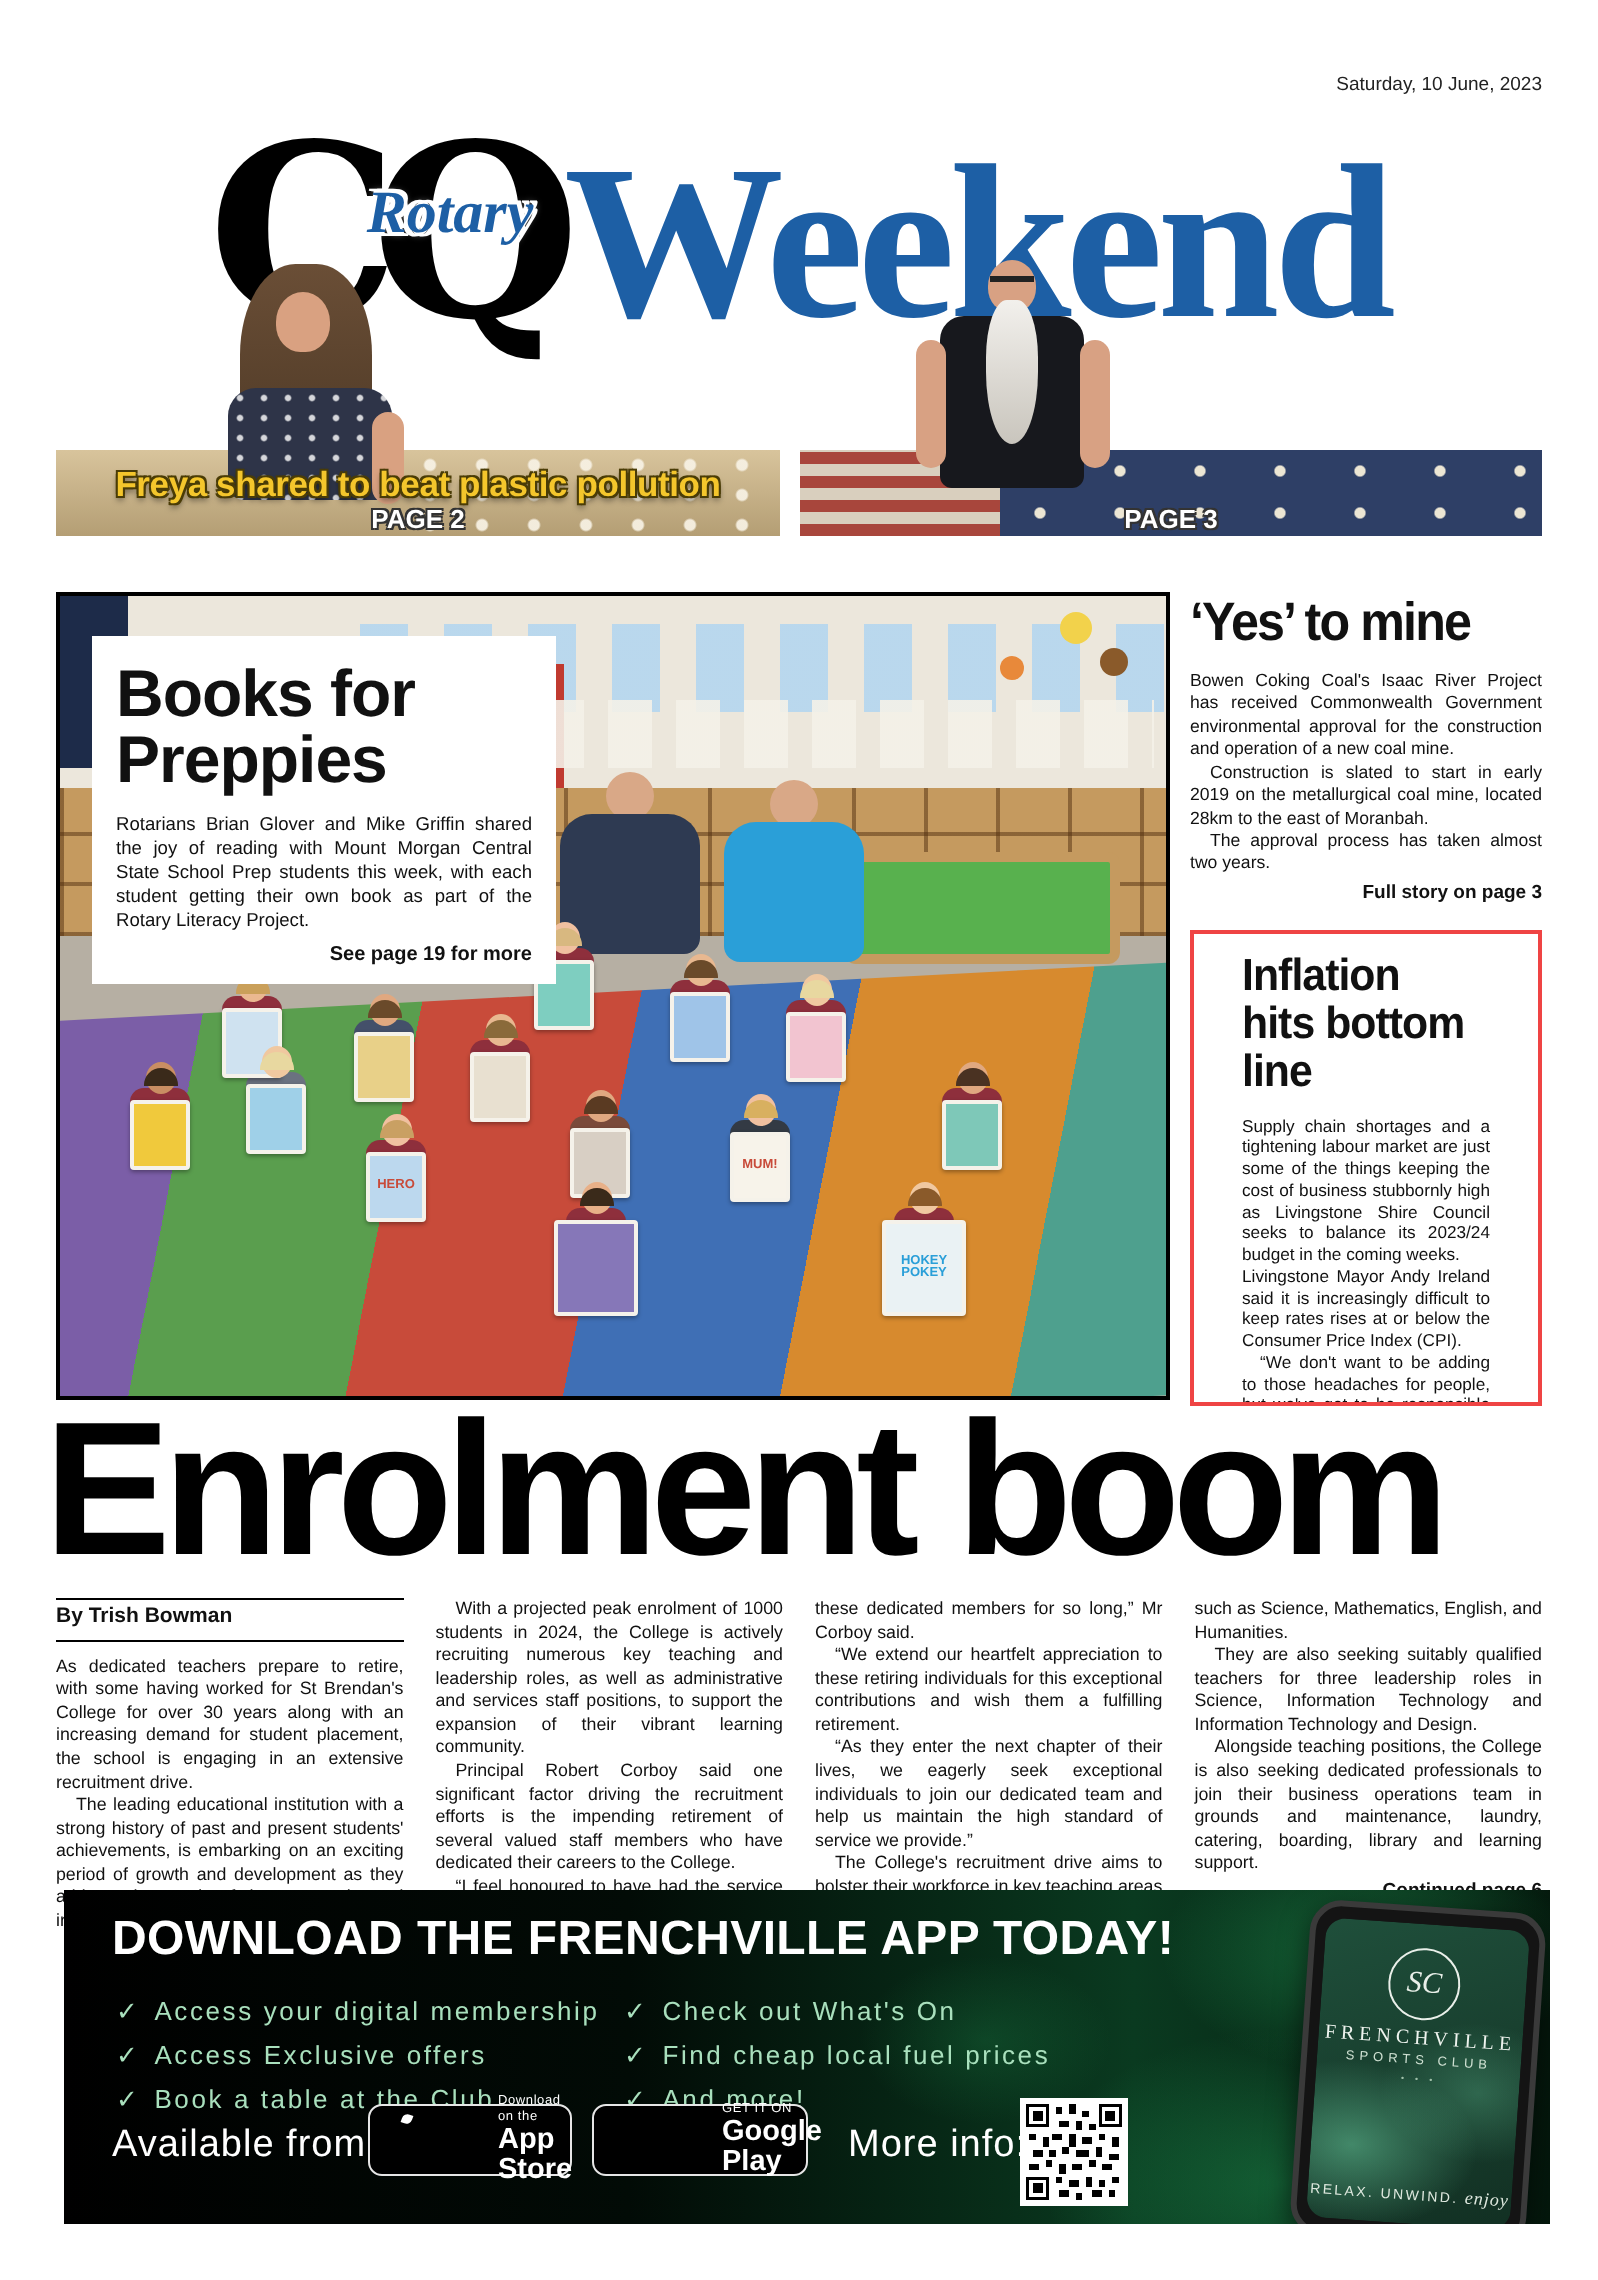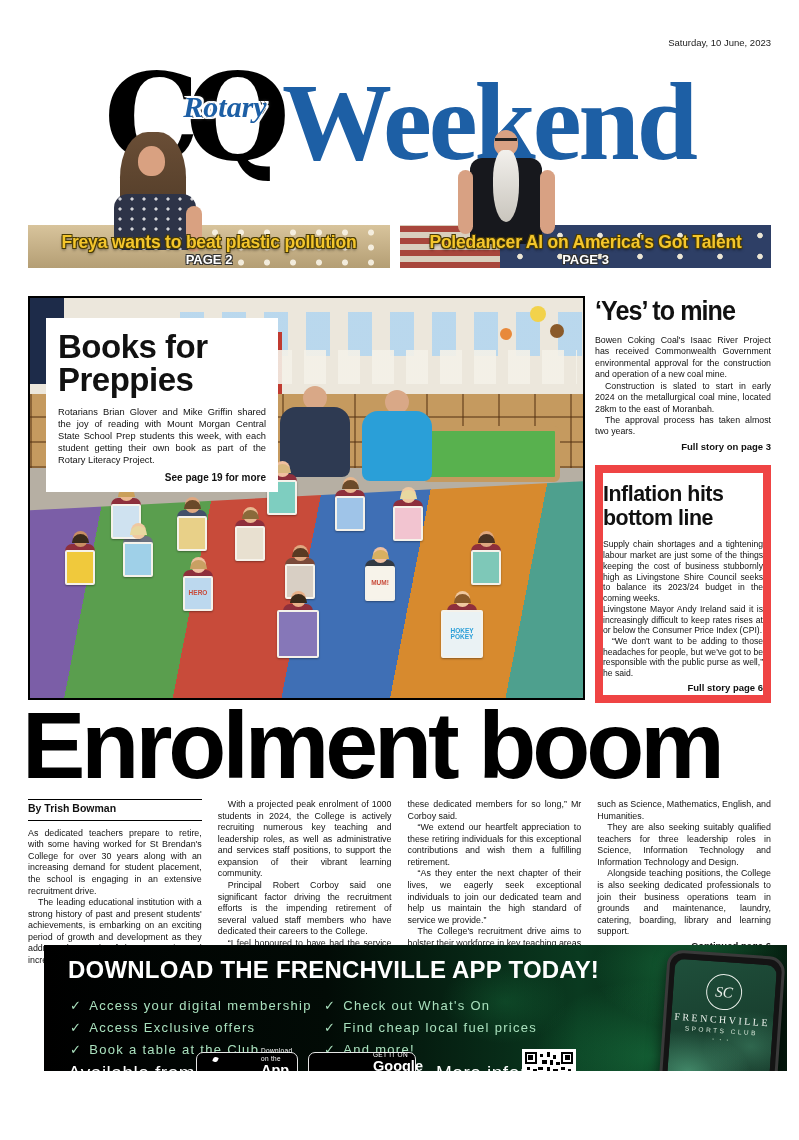--- a/index.html
+++ b/index.html
@@ -89,38 +89,38 @@
   .ob-title{font-size:33px;font-weight:bold;letter-spacing:-0.5px;line-height:1.0;margin:0 0 10px;}
   .ob-body{font-size:9.3px;line-height:1.3;text-align:justify;margin:0;}
   .ob-more{font-size:10px;font-weight:bold;text-align:right;margin-top:6px;}
 
   
   .rightcol{position:absolute;left:595px;top:296px;width:176px;}
   .yes-title{font-size:27px;font-weight:bold;letter-spacing:-1px;margin:0 0 8px;transform:scaleX(.93);transform-origin:left;white-space:nowrap;}
   .story p{font-size:8.8px;line-height:1.3;text-align:justify;margin:0;}
   .story p + p{text-indent:10px;}
   .story-foot{font-size:9.5px;font-weight:bold;text-align:right;margin-top:3px;}
-  .inflation{border:8px solid #ef4444;margin-top:13px;padding:9px 0 6px;box-sizing:border-box;height:238px;overflow:hidden;}
+  .inflation{border:2px solid #ef4444;margin-top:13px;padding:9px 24px 6px;box-sizing:border-box;height:238px;overflow:hidden;}
   .inf-title{font-size:22.5px;font-weight:bold;line-height:1.08;letter-spacing:-0.5px;margin:0 0 9px;transform:scaleX(.95);transform-origin:left;}
   .inflation p{font-size:8.6px;line-height:1.25;text-align:justify;margin:0;}
   .inflation p.q{text-indent:9px;}
 
   
   .boom{position:absolute;left:22px;top:702px;width:760px;font-size:95px;font-weight:bold;letter-spacing:-4px;
       line-height:.92;white-space:nowrap;color:#000;}
   .columns{position:absolute;left:28px;top:799px;width:743px;display:flex;gap:16px;}
   .col{flex:1;font-size:8.9px;line-height:1.3;text-align:justify;}
   .col p{margin:0;}
   .col p.ind{text-indent:10px;}
   .byline{font-weight:bold;font-size:10.5px;border-top:1.5px solid #000;border-bottom:1px solid #000;
       padding:2px 0 4px;margin-bottom:7px;}
   .continued{font-weight:bold;text-align:right;font-size:9.5px;margin-top:2px;}
 
   
-  .ad{position:absolute;left:44px;top:945px;width:743px;height:126px;overflow:hidden;color:#fff;
+  .ad{position:absolute;left:32px;top:945px;width:743px;height:167px;overflow:hidden;color:#fff;
       background:radial-gradient(150px 90px at 88% 18%,rgba(46,204,113,.38),rgba(0,0,0,0) 70%),
                  radial-gradient(170px 110px at 82% 88%,rgba(46,204,113,.30),rgba(0,0,0,0) 70%),
                  radial-gradient(90px 60px at 62% 45%,rgba(46,204,113,.16),rgba(0,0,0,0) 70%),
                  linear-gradient(90deg,#000 0%,#020b06 38%,#0a3a20 72%,#04170c 100%);}
   .ad-head{position:absolute;left:24px;top:11px;font-size:24px;font-weight:bold;letter-spacing:.2px;}
   .ad-list{position:absolute;top:50px;font-size:13px;letter-spacing:1.3px;line-height:1.7;color:#a9e0bd;}
   .ad-list.l1{left:26px;}
   .ad-list.l2{left:280px;}
   .chk{display:inline-block;margin-right:7px;}
   .avail{position:absolute;left:24px;top:117px;font-size:19px;letter-spacing:.5px;}
@@ -169,40 +169,39 @@
     <div class="cut girl">
       <div class="hair"></div>
         <div class="face"></div>
         <div class="top"></div>
         <div class="arm"></div>
     </div>
     <div class="strip strip-sand">
         <div class="shells"></div>
       </div>
     <div class="teaser-text">
-      <div class="t-title">Freya wants to beat plastic pollution</div>
+      <div class="t-title">Freya shared to beat plastic pollution</div>
       <div class="t-page">PAGE 2</div>
     </div>
   </div>
 
   <div class="teaser right">
     <div class="strip">
       <div class="flag-stripes"></div>
         <div class="flag-field"></div>
     </div>
     <div class="cut man">
       <div class="head"></div>
         <div class="glasses"></div>
         <div class="torso"></div>
       <div class="armL"></div>
         <div class="armR"></div>
         <div class="beard"></div>
     </div>
     <div class="teaser-text">
-      <div class="t-title">Poledancer Al on America's Got Talent</div>
       <div class="t-page">PAGE 3</div>
     </div>
   </div>
 
 
   <div class="photo">
     <div class="p-wall"></div>
     <div class="p-tv"></div>
     <div class="p-flags"></div>
     <div class="p-red"></div>
@@ -321,21 +320,21 @@
       <div class="ob-title">Books for Preppies</div>
       <p class="ob-body">Rotarians Brian Glover and Mike Griffin shared the joy of reading with Mount Morgan Central State School Prep students this week, with each student getting their own book as part of the Rotary Literacy Project.</p>
       <div class="ob-more">See page 19 for more</div>
     </div>
   </div>
 
   <div class="rightcol">
     <div class="story">
       <div class="yes-title">‘Yes’ to mine</div>
       <p>Bowen Coking Coal's Isaac River Project has received Commonwealth Government environmental approval for the construction and operation of a new coal mine.</p>
-      <p>Construction is slated to start in early 2024 on the metallurgical coal mine, located 28km to the east of Moranbah.</p>
+      <p>Construction is slated to start in early 2019 on the metallurgical coal mine, located 28km to the east of Moranbah.</p>
       <p>The approval process has taken almost two years.</p>
       <div class="story-foot">Full story on page 3</div>
     </div>
 
     <div class="inflation">
       <div class="inf-title">Inflation hits bottom line</div>
       <p>Supply chain shortages and a tightening labour market are just some of the things keeping the cost of business stubbornly high as Livingstone Shire Council seeks to balance its 2023/24 budget in the coming weeks.</p>
       <p>Livingstone Mayor Andy Ireland said it is increasingly difficult to keep rates rises at or below the Consumer Price Index (CPI).</p>
       <p class="q">“We don't want to be adding to those headaches for people, but we've got to be responsible with the public purse as well,” he said.</p>
       <div class="story-foot">Full story page 6</div>

